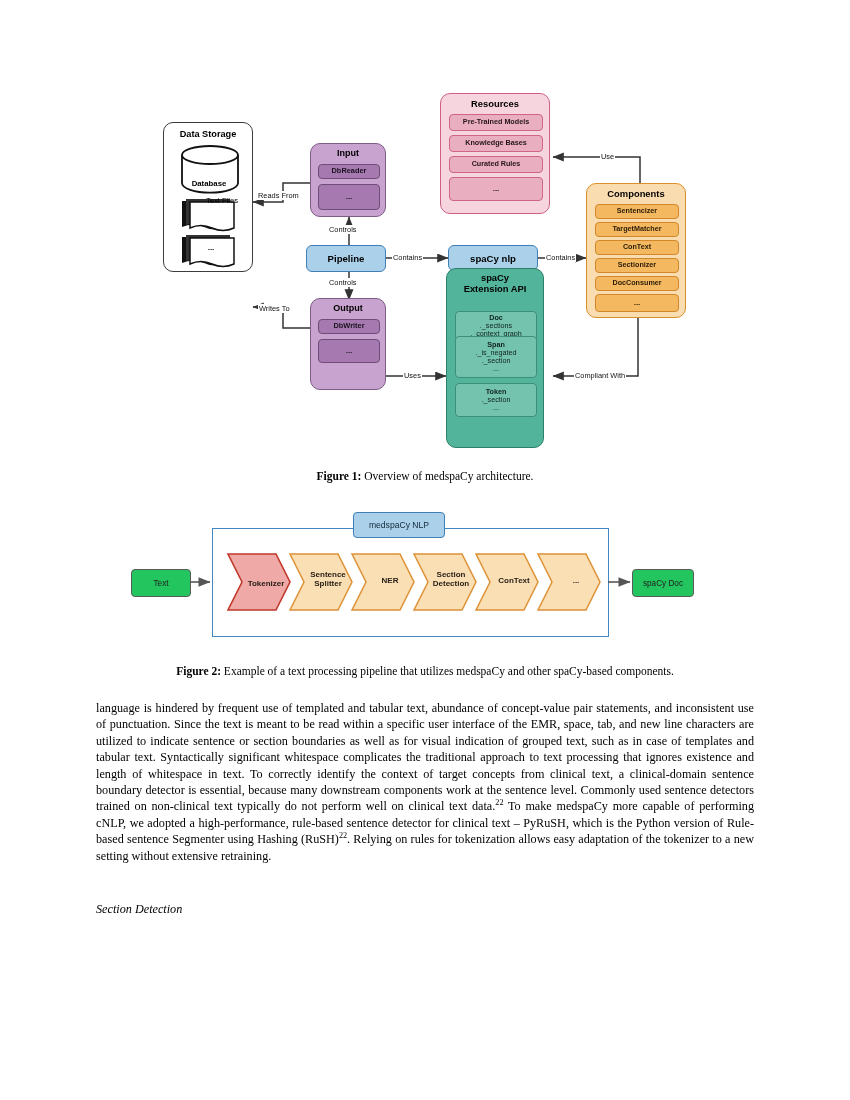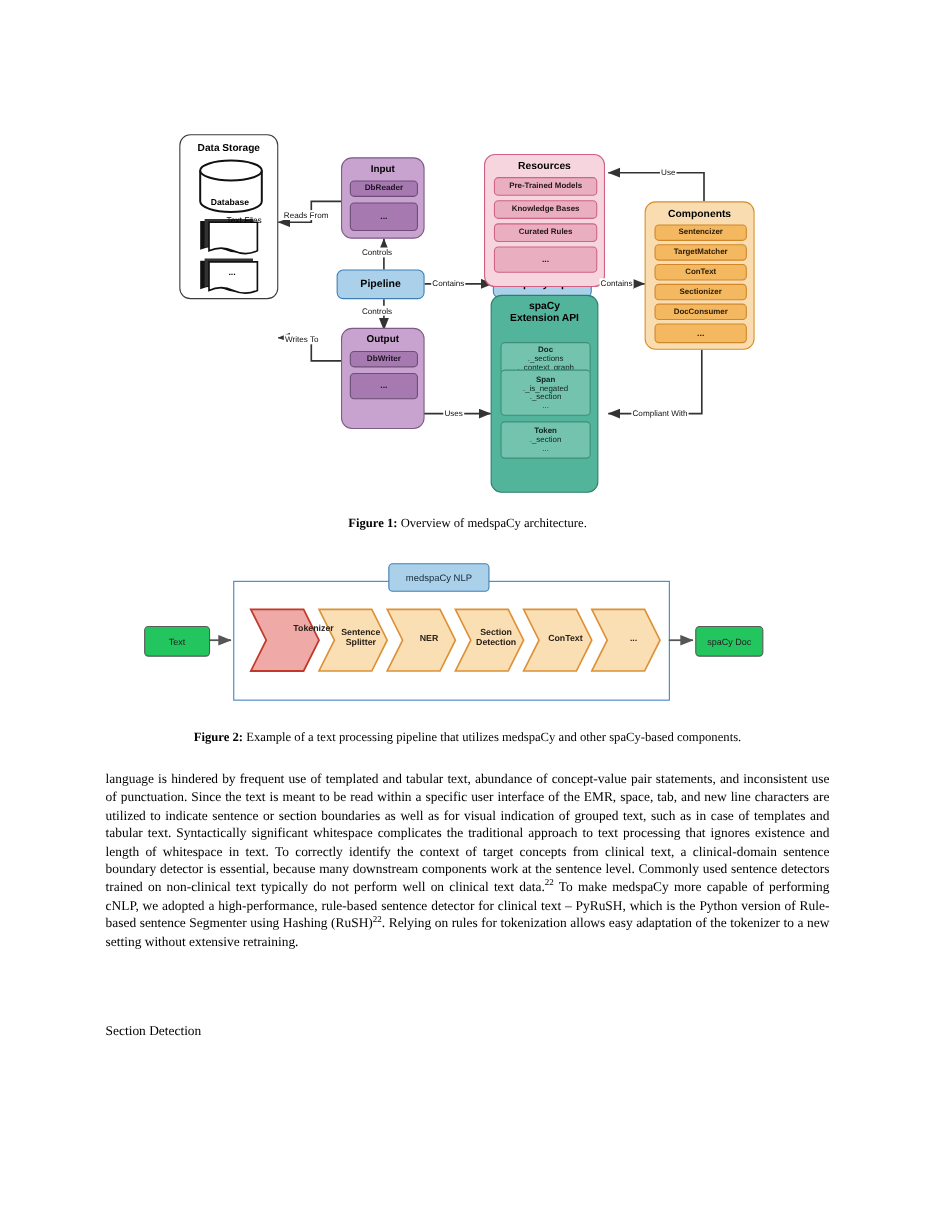--- a/index.html
+++ b/index.html
@@ -23,21 +23,21 @@
   .caption b{font-weight:bold;}
 
   
   .body-text{
     position:absolute;left:96px;width:658px;
     font-size:12.2px;line-height:16.4px;text-align:justify;
   }
   .body-text p{margin:0 0 0 0;text-indent:0;}
   .sec-head{
     position:absolute;left:96px;width:658px;
-    font-size:12.2px;margin-top:28px;
+    font-style:italic;font-size:12.2px;
   }
   sup{font-size:8.2px;vertical-align:super;line-height:0;}
 
   
   .node{position:absolute;box-sizing:border-box;}
   .node .title{
     font-family:"Liberation Sans",sans-serif;font-weight:bold;
     text-align:center;
   }
   .chip{
@@ -164,21 +164,21 @@
     </div>
 
     <div class="node node-blue" style="left:306px;top:185px;width:80px;height:27px;">
       <span class="lbl" style="font-size:9.6px;">Pipeline</span>
     </div>
 
     <div class="node node-blue" style="left:448px;top:185px;width:90px;height:26px;">
       <span class="lbl" style="font-size:9.6px;">spaCy nlp</span>
     </div>
 
-    <div class="node grp-pink" style="left:440px;top:33px;width:110px;height:121px;margin-top:47px;">
+    <div class="node grp-pink" style="left:440px;top:33px;width:110px;height:121px;">
       <div class="title" style="font-size:9.4px;margin-top:4px;">Resources</div>
       <div class="chip chip-pink" style="left:8px;top:20px;width:94px;height:17px;font-size:7.2px;">
         <span>Pre-Trained Models</span>
       </div>
       <div class="chip chip-pink" style="left:8px;top:41px;width:94px;height:17px;font-size:7.2px;">
         <span>Knowledge Bases</span>
       </div>
       <div class="chip chip-pink" style="left:8px;top:62px;width:94px;height:17px;font-size:7.2px;">
         <span>Curated Rules</span>
       </div>
@@ -277,21 +277,21 @@
       <g>
         <path d="M228,49 h48 l14,28 l-14,28 h-48 l14,-28 z" fill="#efa9a6" stroke="#c0392b" stroke-width="1.6"></path>
         <path d="M290,49 h48 l14,28 l-14,28 h-48 l14,-28 z" fill="#fadfb4" stroke="#dd9136" stroke-width="1.5"></path>
         <path d="M352,49 h48 l14,28 l-14,28 h-48 l14,-28 z" fill="#fadfb4" stroke="#dd9136" stroke-width="1.5"></path>
         <path d="M414,49 h48 l14,28 l-14,28 h-48 l14,-28 z" fill="#fadfb4" stroke="#dd9136" stroke-width="1.5"></path>
         <path d="M476,49 h48 l14,28 l-14,28 h-48 l14,-28 z" fill="#fadfb4" stroke="#dd9136" stroke-width="1.5"></path>
         <path d="M538,49 h48 l14,28 l-14,28 h-48 l14,-28 z" fill="#fadfb4" stroke="#dd9136" stroke-width="1.5"></path>
       </g>
     </svg>
 
-    <div class="chev-txt" style="left:240px;top:62px;width:52px;padding-left:19px;">
+    <div class="chev-txt" style="left:240px;top:74px;width:52px;">
       <span>Tokenizer</span>
     </div>
     <div class="chev-txt" style="left:302px;top:65px;width:52px;">
       <span>Sentence</span><br>
       <span>Splitter</span>
     </div>
     <div class="chev-txt" style="left:364px;top:71px;width:52px;">
       <span>NER</span>
     </div>
     <div class="chev-txt" style="left:424px;top:65px;width:54px;">

